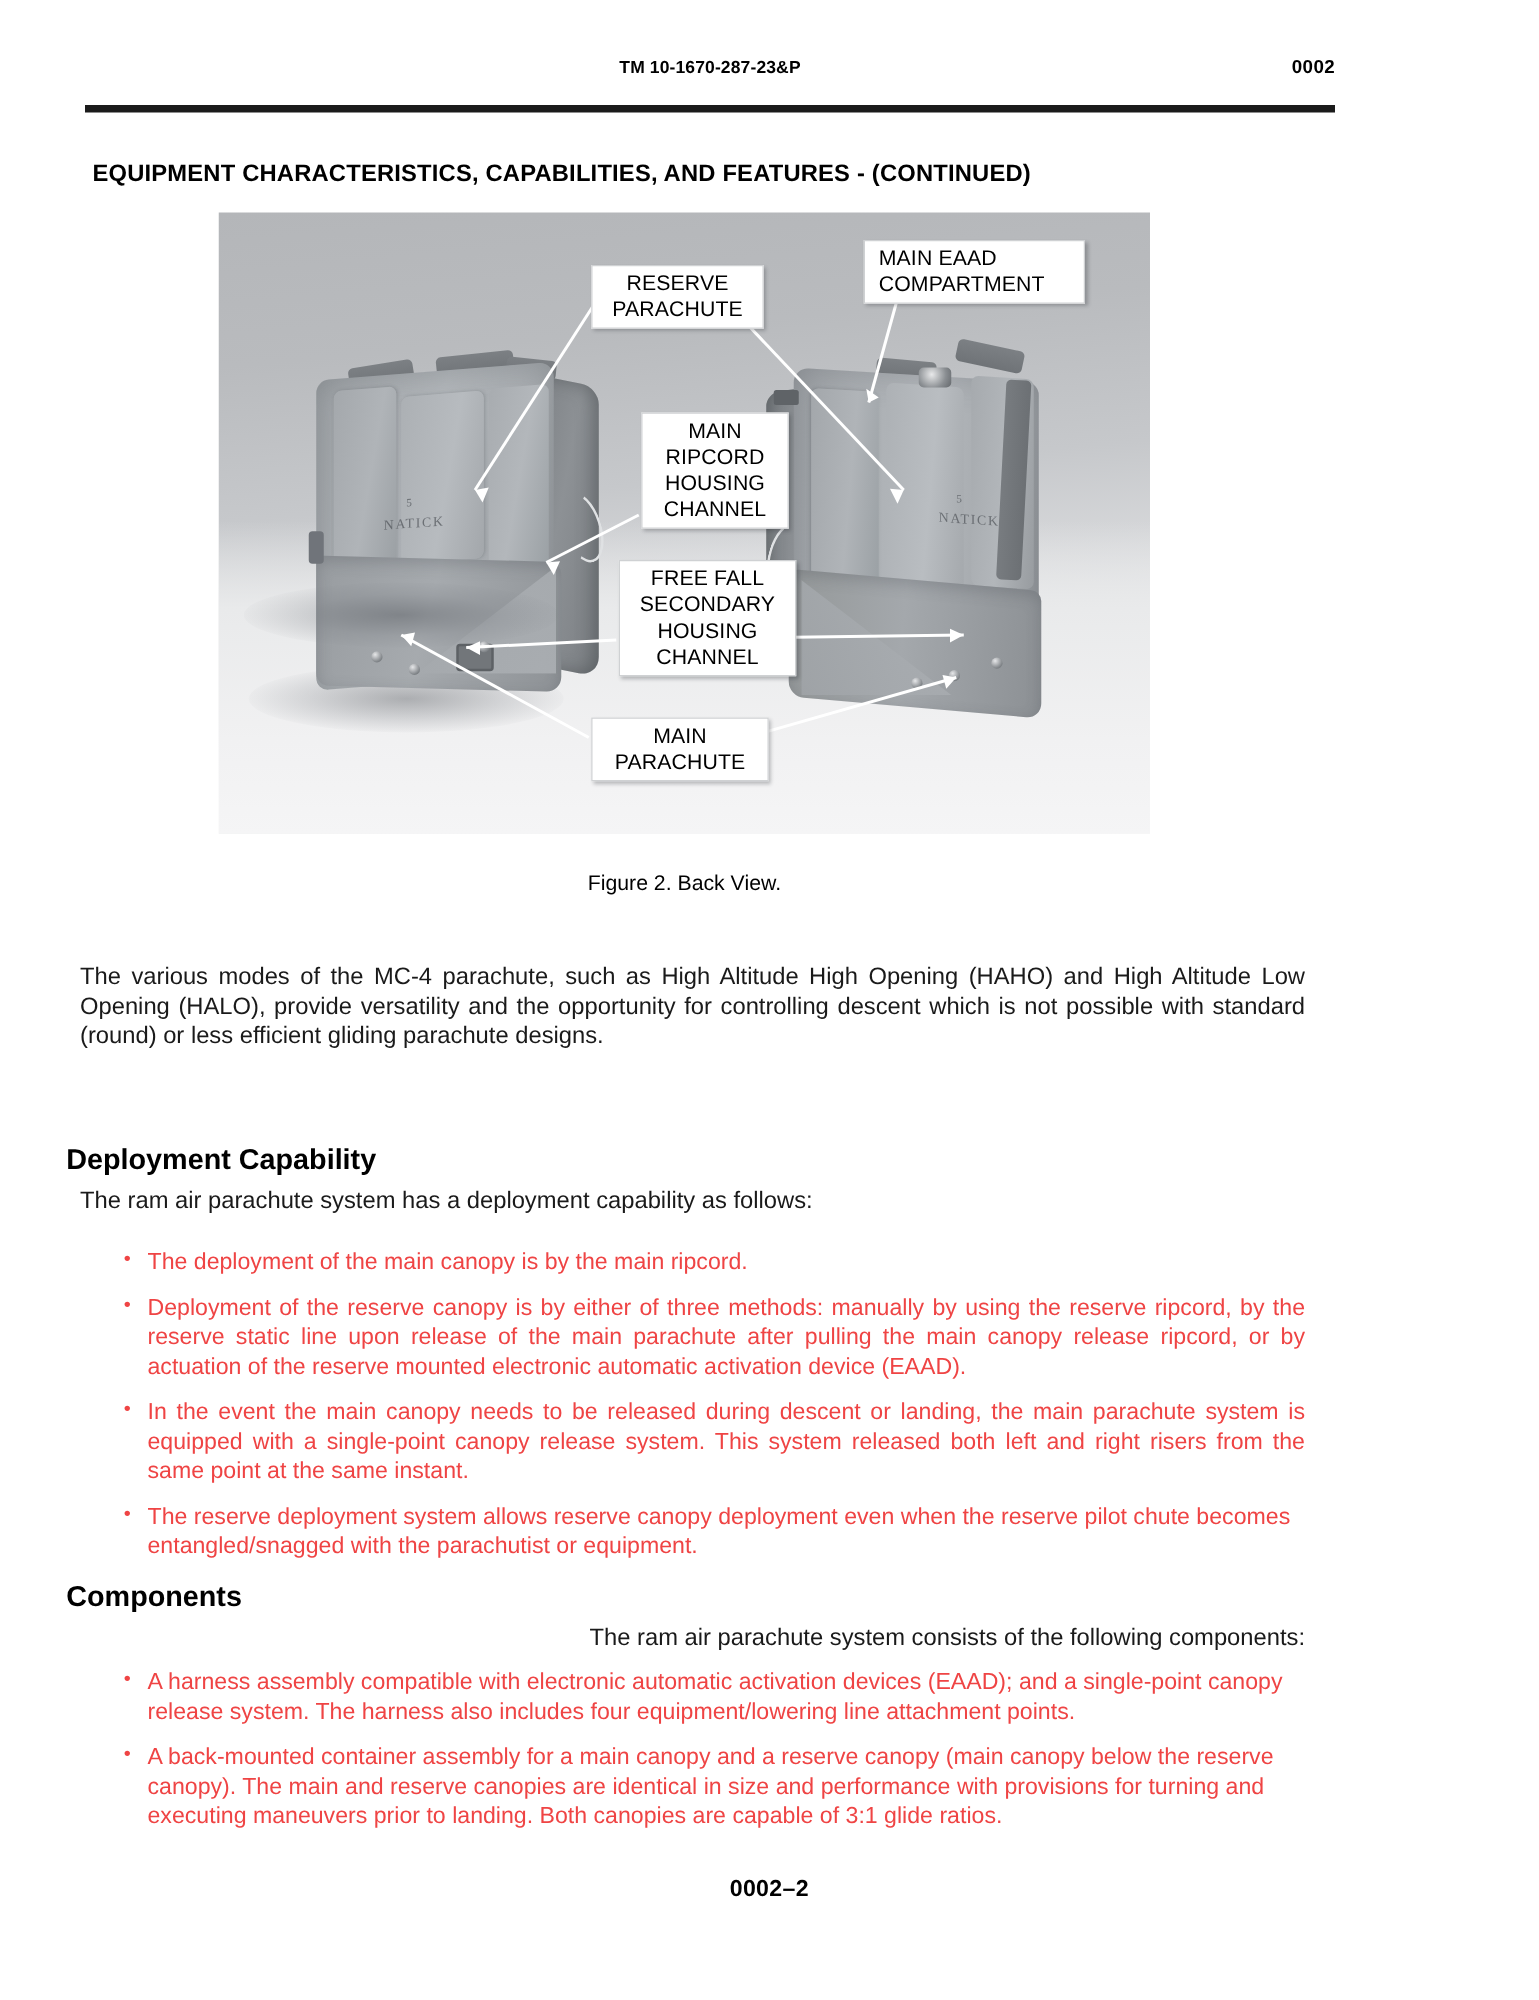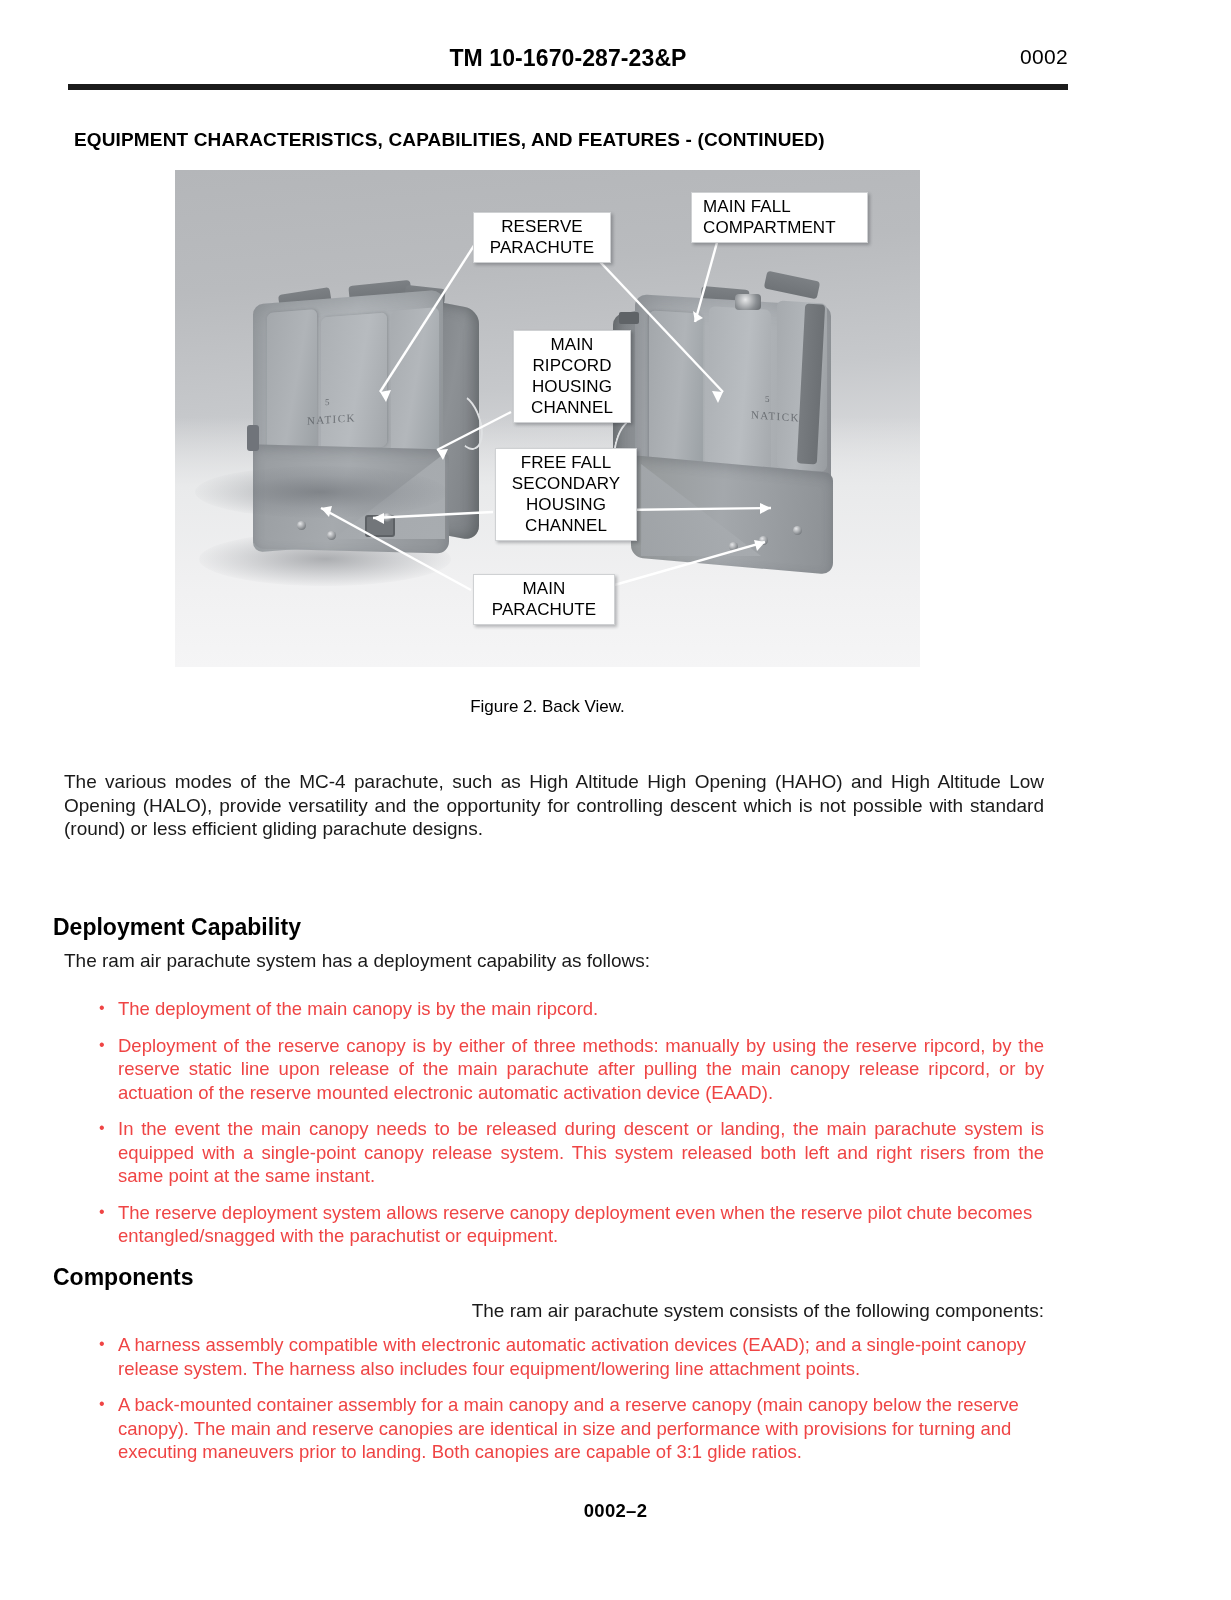--- a/index.html
+++ b/index.html
@@ -28,30 +28,30 @@
     top: 45px;
     width: 1000px;
     height: 26px;
   }
   .header-title {
     position: absolute;
     left: 0;
     top: 0;
     width: 100%;
     text-align: center;
-    font-size: 23px;
+    font-size: 14px;
     font-weight: bold;
     letter-spacing: 0.1px;
   }
   .header-number {
     position: absolute;
     right: 0;
     top: 0;
-    font-size: 21px;
-    font-weight: normal;
+    font-size: 15px;
+    font-weight: bold;
     letter-spacing: 0.3px;
   }
   .header-rule {
     position: absolute;
     left: 68px;
     top: 84px;
     width: 1000px;
     height: 6px;
     background: #1b1b1b;
   }
@@ -436,21 +436,21 @@
         <polygon points="262,280 273,279 268,290"></polygon>
         <polygon points="198,348 209,343 209,354"></polygon>
         <polygon points="596,338 585,333 585,344"></polygon>
         <polygon points="146,338 157,336 154,347"></polygon>
         <polygon points="590,372 579,370 582,381"></polygon>
       </g>
     </svg>
 
     <div class="callout co-reserve">RESERVE
 PARACHUTE</div>
-    <div class="callout co-mainriser">MAIN FALL
+    <div class="callout co-mainriser">MAIN EAAD
 COMPARTMENT</div>
     <div class="callout co-ripcord">MAIN
 RIPCORD
 HOUSING
 CHANNEL</div>
     <div class="callout co-freefall">FREE FALL
 SECONDARY
 HOUSING
 CHANNEL</div>
     <div class="callout co-mainparach">MAIN

